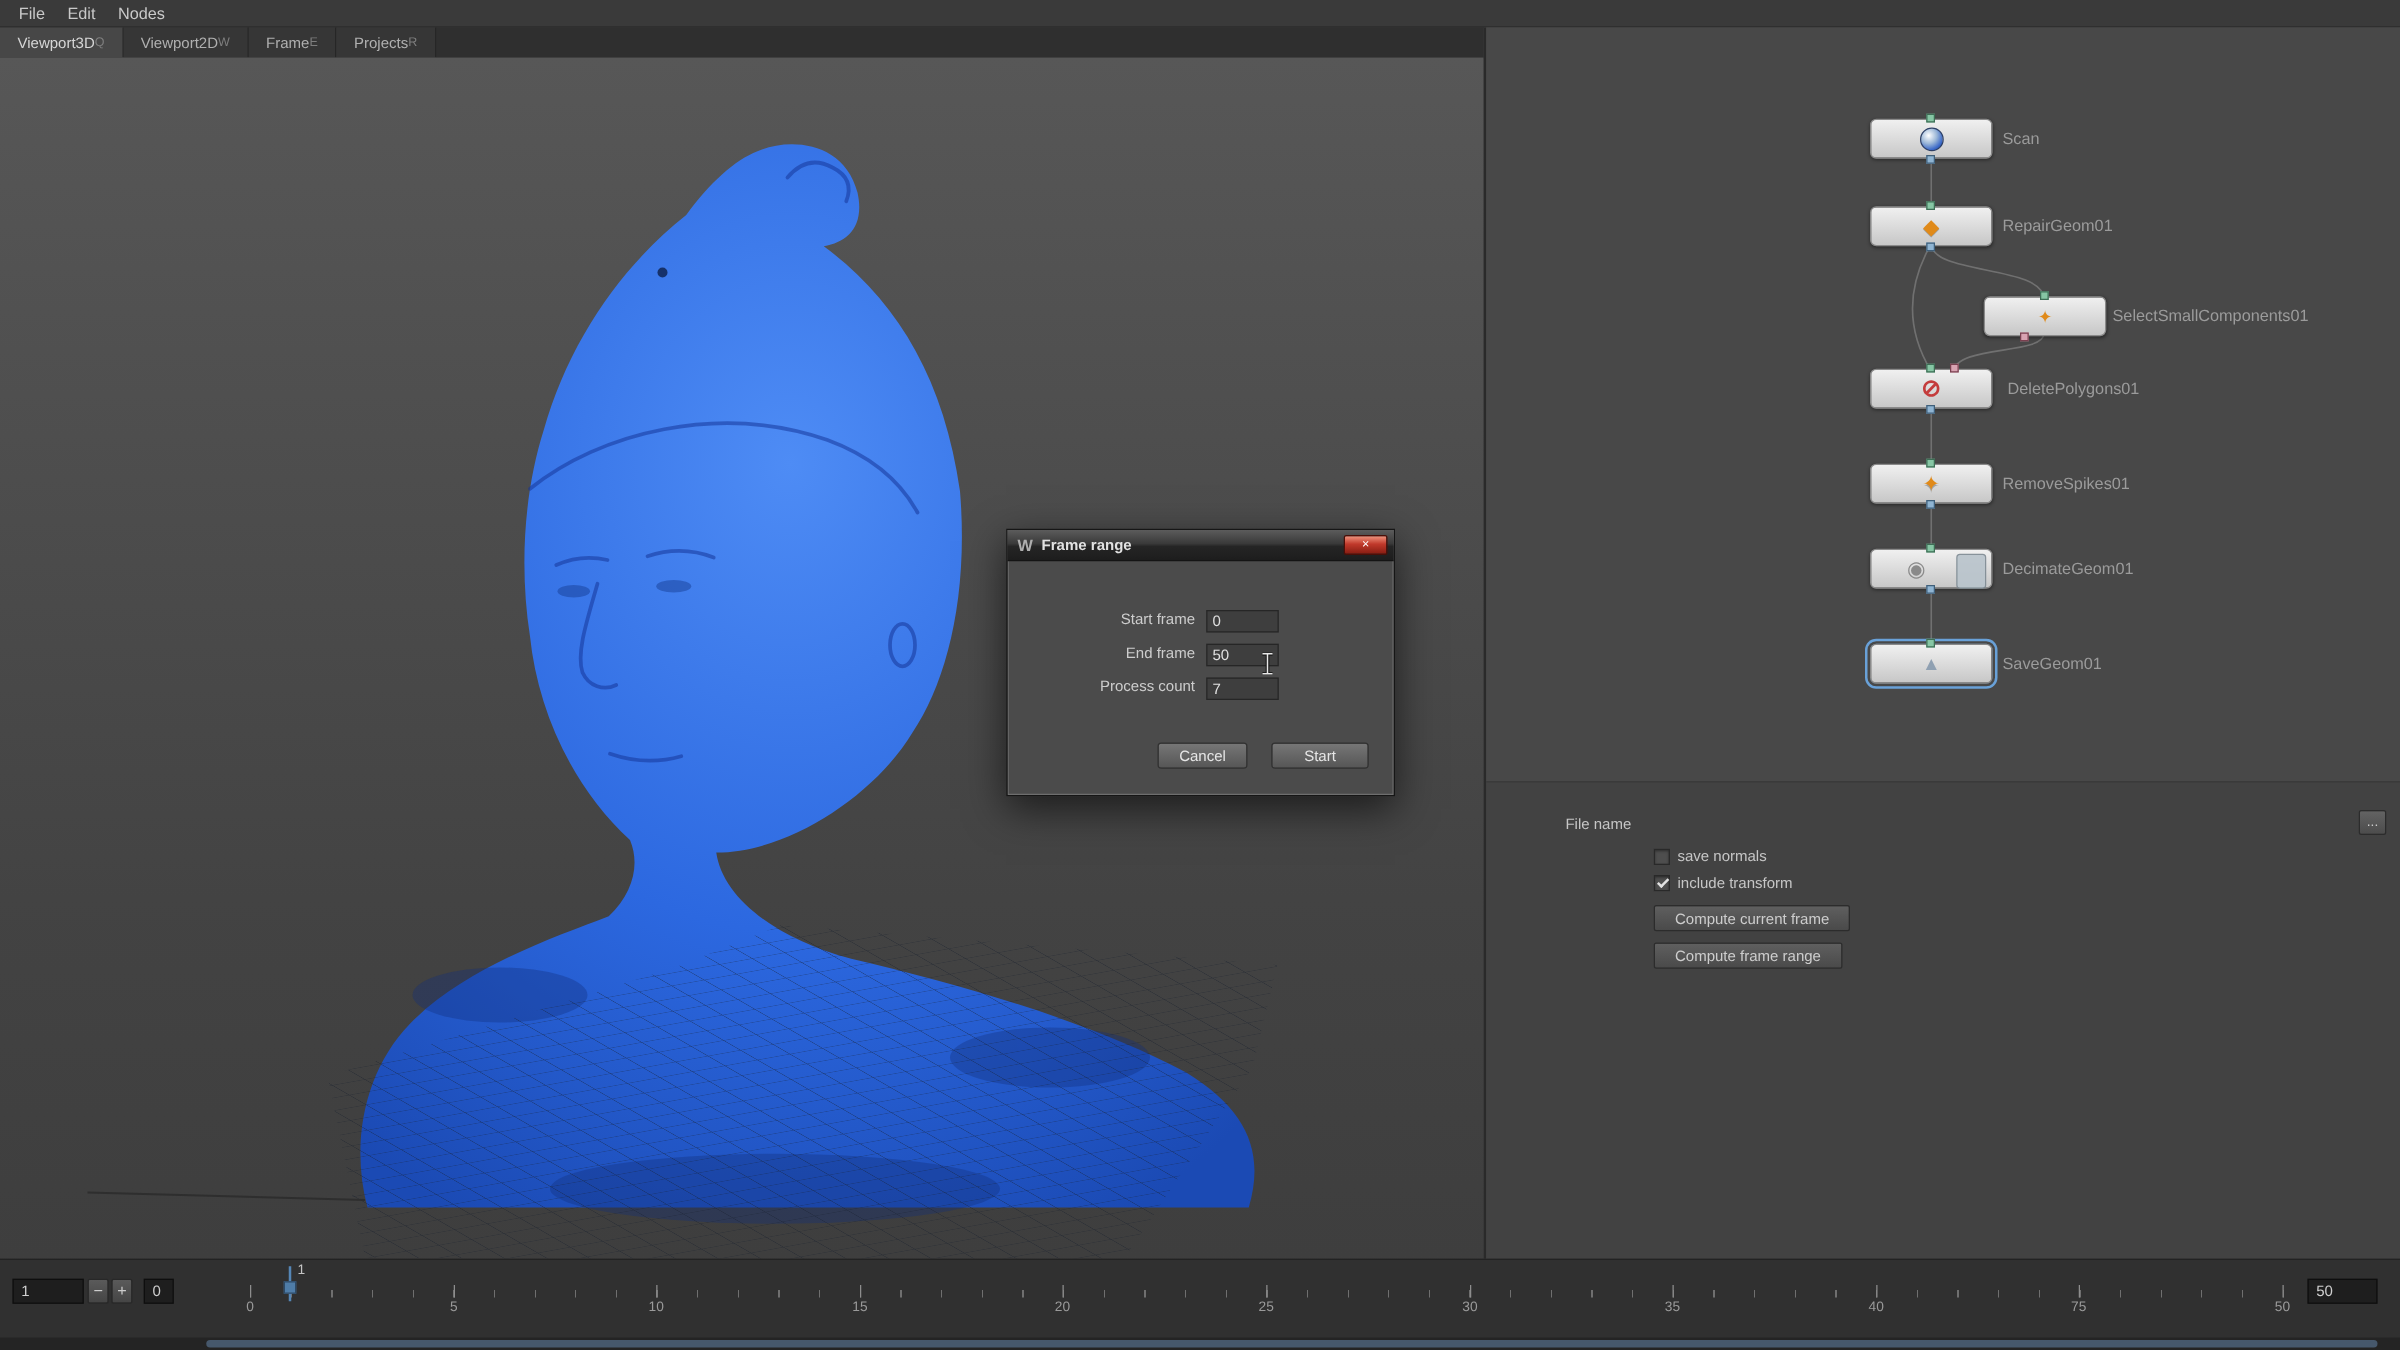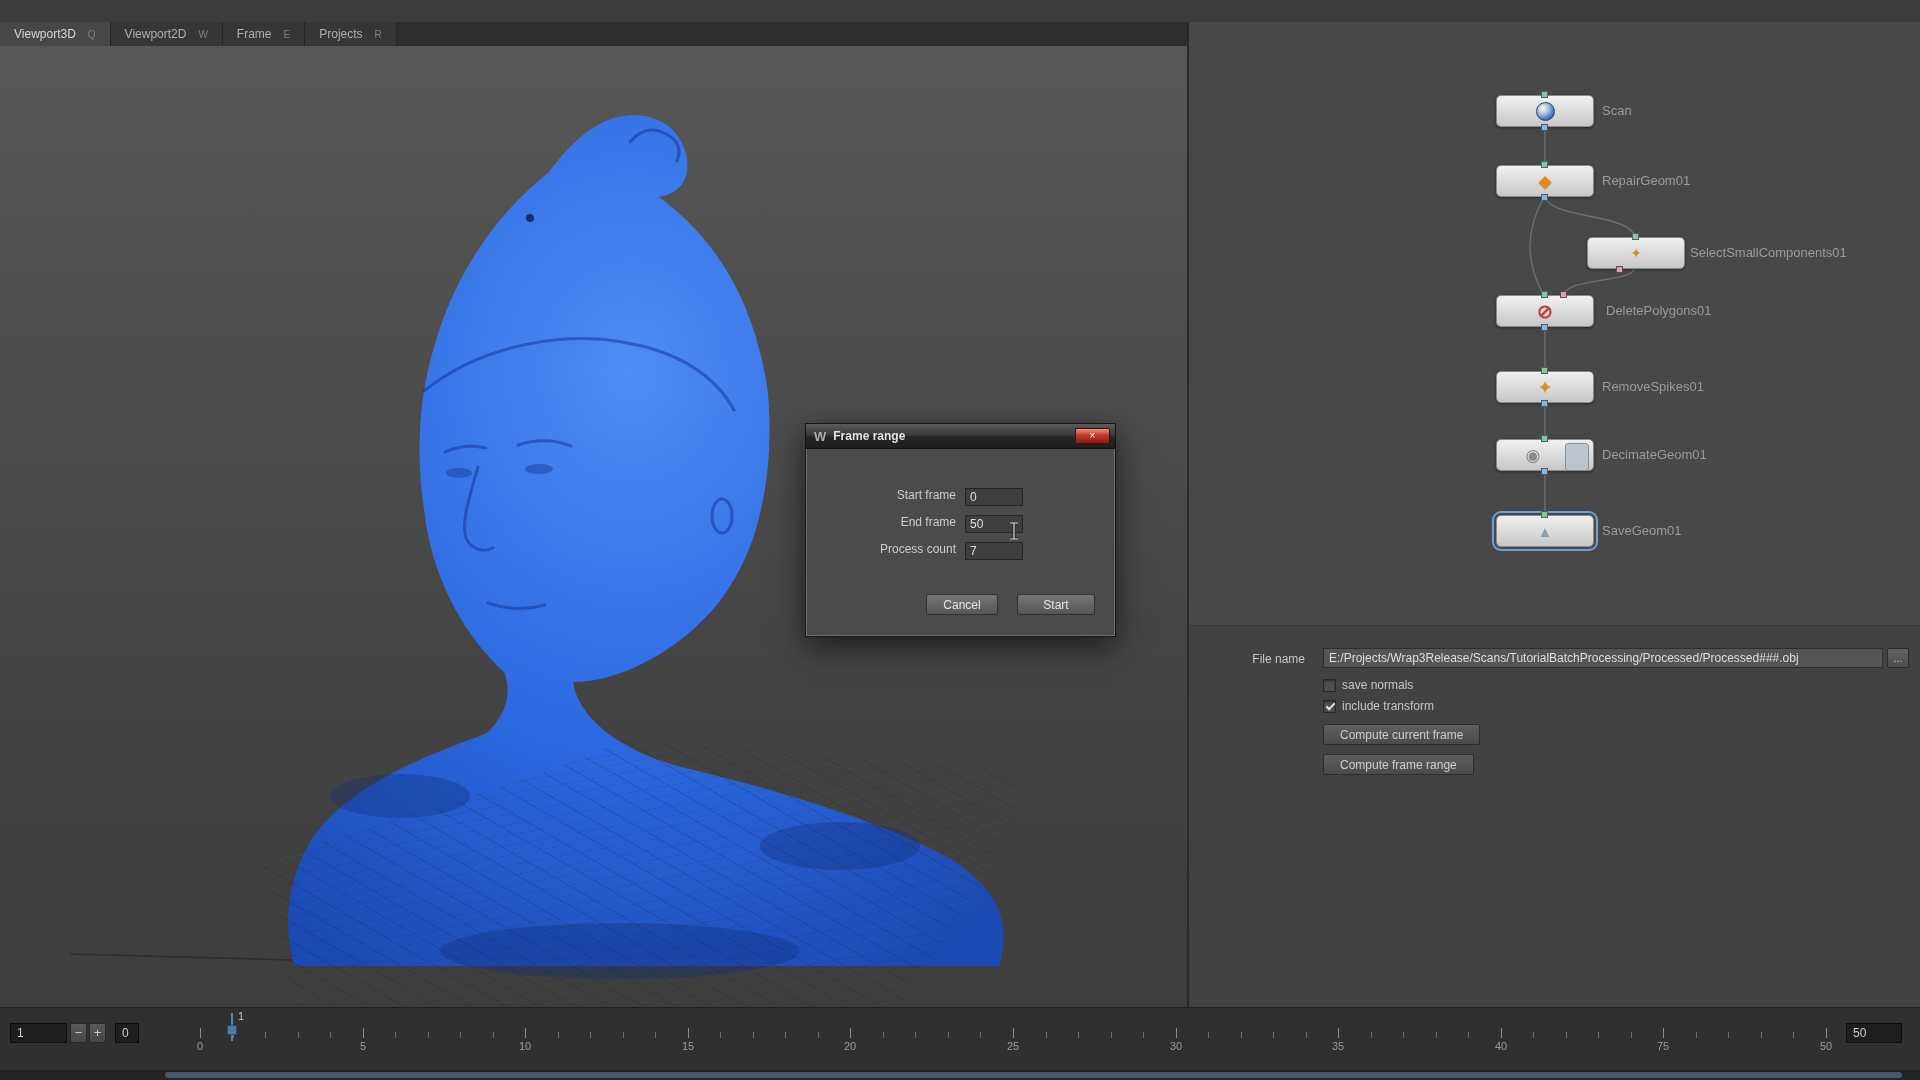--- a/index.html
+++ b/index.html
@@ -6,21 +6,21 @@
   body{width:1920px;height:1080px;overflow:hidden;font-family:"Liberation Sans",sans-serif;color:#ccc;position:relative;}
   #app{position:absolute;inset:0;}
 
   
   .menubar{position:absolute;top:0;left:0;width:1920px;height:22px;background:#3a3a3a;border-bottom:1px solid #2c2c2c;display:flex;align-items:center;padding-left:6px;box-sizing:border-box;}
   .menu-item{padding:2px 9px;font-size:13px;color:#c9c9c9;cursor:default;}
 
   
   .left-col{position:absolute;top:22px;left:0;width:1187px;height:985px;}
   .tabbar{height:24px;background:#2f2f2f;display:flex;border-bottom:1px solid #252525;}
-  .tab{display:flex;align-items:center;gap:12px;padding:0 14px;font-size:12px;color:#b0b0b0;background:#363636;border-right:1px solid #262626;}
+  .tab{display:flex;align-items:center;gap:0;padding:0 14px;font-size:12px;color:#b0b0b0;background:#363636;border-right:1px solid #262626;}
   .tab.active{background:#474747;color:#d6d6d6;}
   .tab .shortcut{font-size:10px;color:#7e7e7e;}
   .viewport{position:absolute;top:24px;left:0;width:1187px;height:961px;background:linear-gradient(#575757,#434343 70%,#3e3e3e);overflow:hidden;}
 
   
   .right-col{position:absolute;top:22px;left:1187px;width:733px;height:985px;background:#454545;border-left:2px solid #2a2a2a;box-sizing:border-box;}
   .nodepanel{position:absolute;top:0;left:0;width:731px;height:603px;background:#484848;}
   .wires{position:absolute;top:0;left:0;}
   .node{position:absolute;width:98px;height:32px;border-radius:5px;background:linear-gradient(#f0f0f0,#c7c7c7);border:1px solid #8a8a8a;box-shadow:0 1px 3px rgba(0,0,0,.45);display:flex;align-items:center;justify-content:center;box-sizing:border-box;}
   .node.selected{box-shadow:0 0 0 2px #484848,0 0 0 4px #69a1d8,0 1px 3px rgba(0,0,0,.45);}
@@ -75,20 +75,25 @@
   .btn-cancel{width:72px;}
   .btn-start{width:78px;}
 
   .ibeam{position:absolute;left:1008px;top:522px;z-index:60;}
 </style>
 </head>
 <body>
 
 <div id="app">
 
+  <div class="menubar">
+    <span class="menu-item">File</span>
+    <span class="menu-item">Edit</span>
+    <span class="menu-item">Nodes</span>
+  </div>
 
   <div class="left-col">
     <div class="tabbar">
       <div class="tab active">
         <span>Viewport3D</span>
         <span class="shortcut">Q</span>
       </div>
       <div class="tab">
         <span>Viewport2D</span>
         <span class="shortcut">W</span>
@@ -227,21 +232,20 @@
 
       <div class="node selected" style="left:307px;top:493px">
         <span class="conn conn-top"></span>
         <span class="icon-export">▲</span>
       </div>
       <div class="node-label" style="left:413px;top:501px">SaveGeom01</div>
     </div>
 
     <div class="propspanel">
       <div class="prop-label" style="top:26px">File name</div>
-      <input class="text-field" style="position: absolute; left: 134px; top: 22px; width: 560px;" value="E:/Projects/Wrap3Release/Scans/TutorialBatchProcessing/Processed/Processed###.obj">
       <div class="browse-btn" style="left:698px;top:22px">...</div>
 
       <div class="cb-row" style="top:52px">
         <span class="checkbox"></span>
         <span>save normals</span>
       </div>
       <div class="cb-row" style="top:73px">
         <span class="checkbox checked"></span>
         <span>include transform</span>
       </div>

